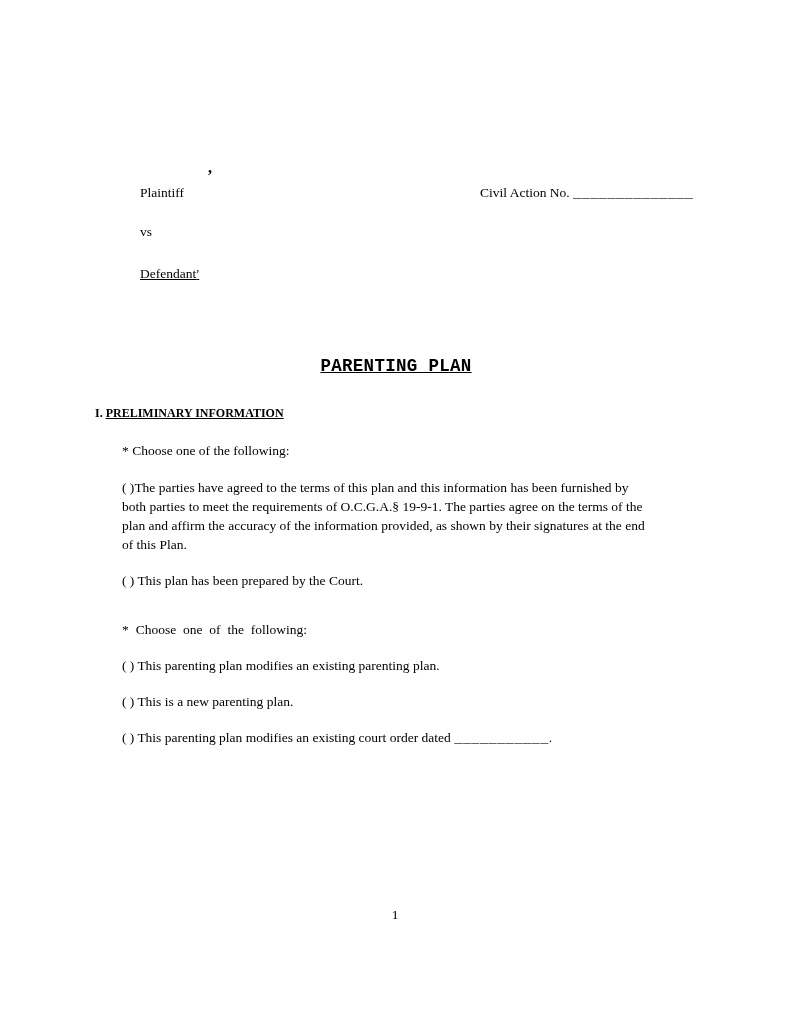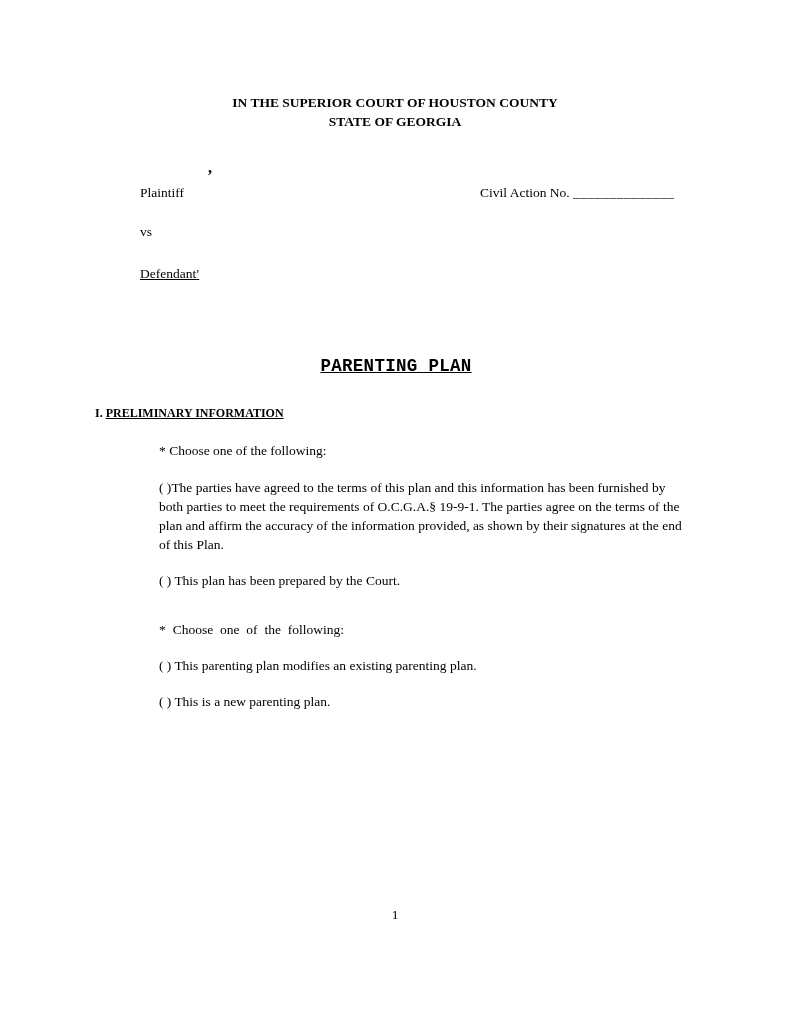--- a/index.html
+++ b/index.html
@@ -62,49 +62,45 @@
   }
   .doc-title .u { text-decoration: underline; font-family: Liberation Mono, monospace; }
 
   .section-heading {
     margin-top: 28px;
     font-weight: bold;
     font-size: 12px;
   }
   .section-heading .u { text-decoration: underline; }
 
-  .indent { margin-left: 64px; width: 530px; }
+  .indent { margin-left: 27px; width: 530px; }
 
   .choose-prompt { margin-top: 18px; }
   .choose-prompt.spread { word-spacing: 3.5px; margin-top: 30px; }
 
   .option { margin-top: 17px; }
   .option .marker { padding-right: 3px; }
 
   .para { margin-top: 18px; }
 
-  .blank { white-space: nowrap; letter-spacing: 0.5px; }
+  .blank { white-space: nowrap; letter-spacing: 0.5px; font-family: Liberation Mono, monospace; }
 
   .page-number {
     position: absolute;
     top: 905px;
     left: 0;
     width: 100%;
     text-align: center;
   }
 </style>
 </head>
 <body>
 
 <div class="page">
 
-  <div class="court-header">
-    <div>IN THE SUPERIOR COURT OF HOUSTON COUNTY</div>
-    <div>STATE OF GEORGIA</div>
-  </div>
 
   <div class="plaintiff-comma">,</div>
 
   <div class="plaintiff-label">Plaintiff</div>
 
   <div class="civil-action">
     <span>Civil Action No.</span>
     <span class="blank">______________</span>
   </div>
 
@@ -139,18 +135,22 @@
     <div class="indent choose-prompt spread">* Choose one of the following:</div>
 
     <div class="indent option">
       <span class="marker">( )</span><span>This parenting plan modifies an existing parenting plan.</span>
     </div>
 
     <div class="indent option">
       <span class="marker">( )</span><span>This is a new parenting plan.</span>
     </div>
 
+    <div class="indent option">
+      <span class="marker">( )</span><span>This parenting plan modifies an existing court order dated</span>
+      <span class="blank">___________</span><span>.</span>
+    </div>
 
   </div>
 
   <div class="page-number">1</div>
 
 </div>
 
 </body></html>

